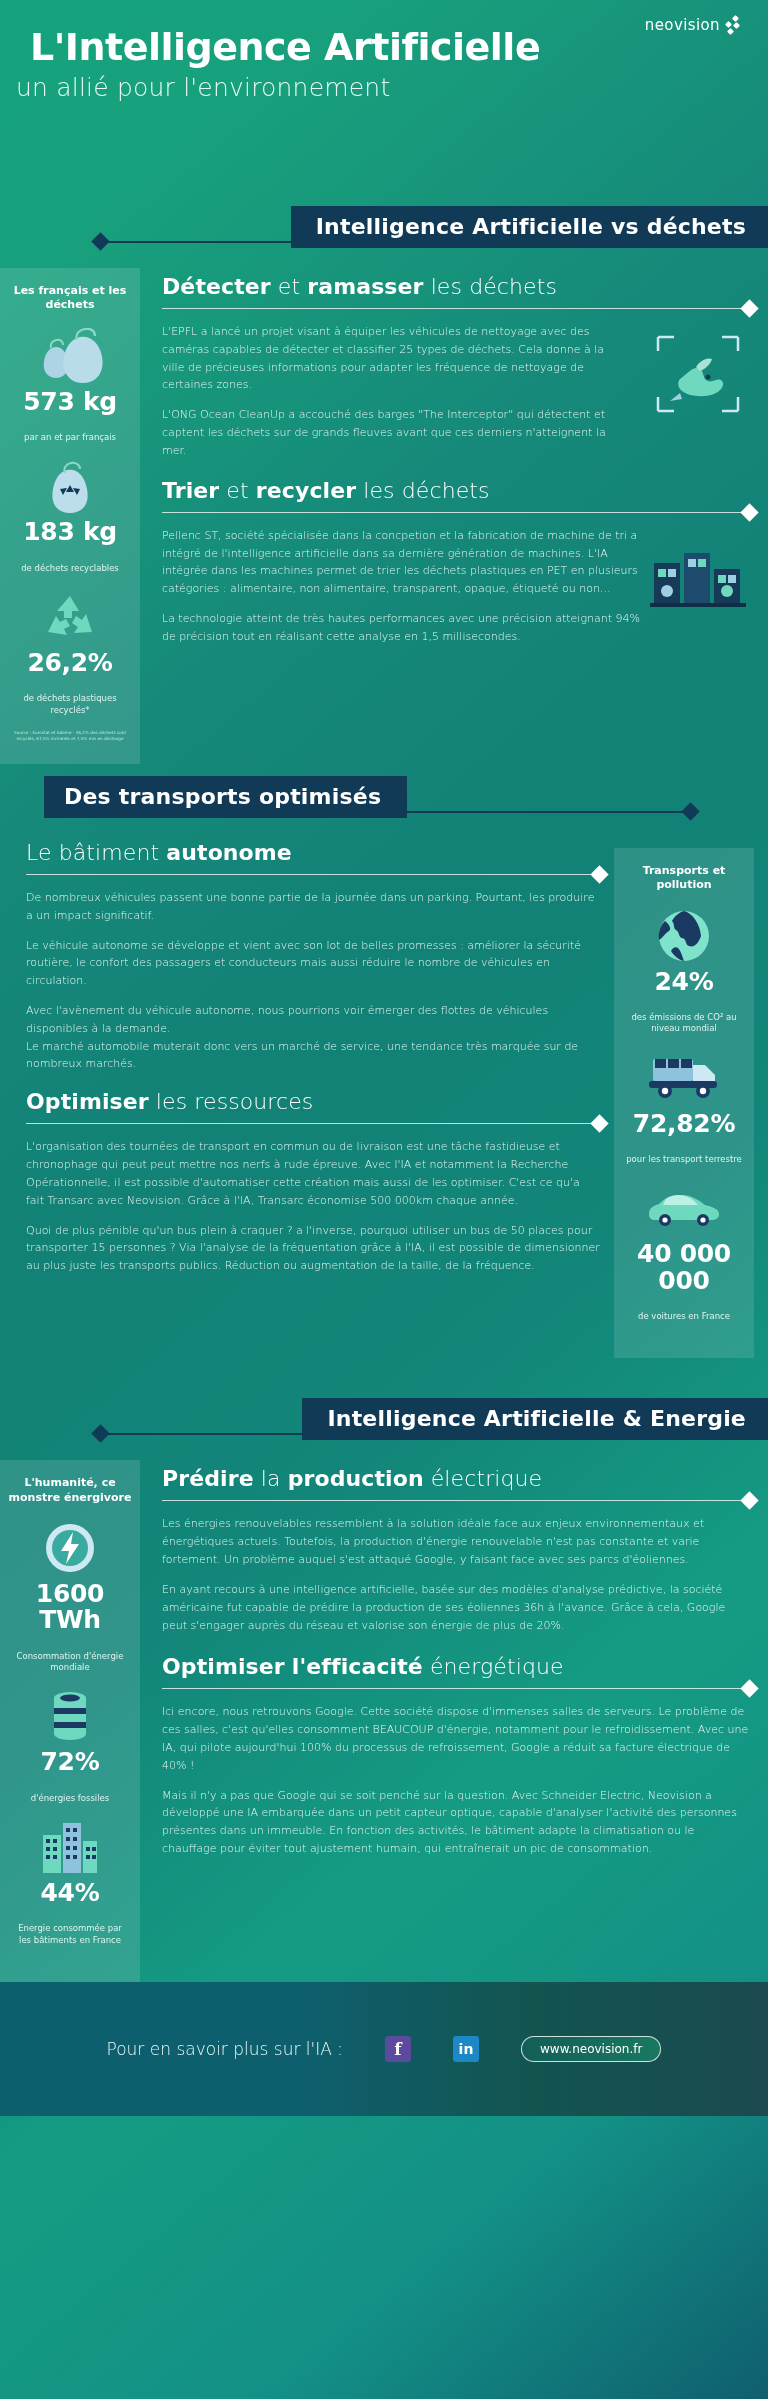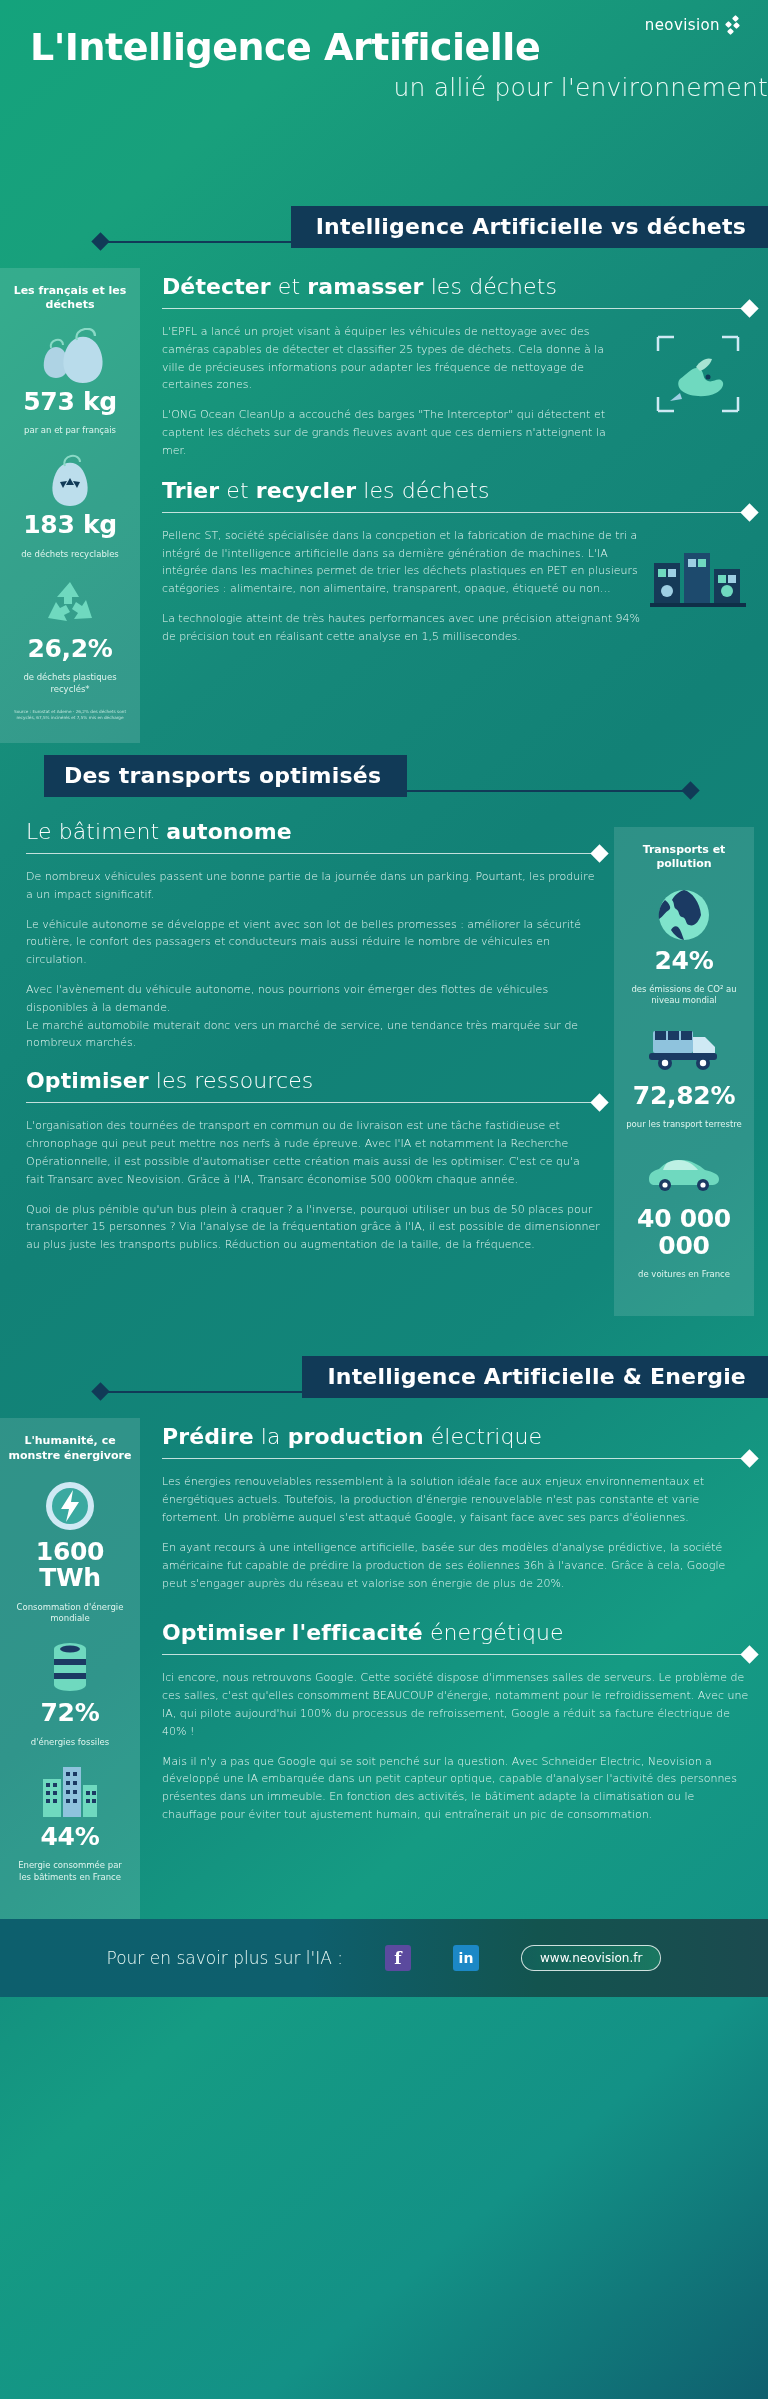--- a/index.html
+++ b/index.html
@@ -38,22 +38,22 @@
   .logo-dots i:nth-child(1){ left: 11px; top: 0; }
   .logo-dots i:nth-child(2){ left: 4px; top: 6px; }
   .logo-dots i:nth-child(3){ left: 12px; top: 7px; }
   .logo-dots i:nth-child(4){ left: 6px; top: 13px; }
 
   .hero h1 {
     font-size: 38px; font-weight: 700; letter-spacing: -0.5px;
     padding-left: 30px; line-height: 1.12; color: #ffffff;
   }
   .hero h2 {
-    font-size: 25px; font-weight: 300; padding-left: 30px;
-    margin-top: 4px; color: #eafaf5; letter-spacing: .2px; text-align: right;
+    font-size: 25px; font-weight: 300; padding-left: 16px;
+    margin-top: 4px; color: #eafaf5; letter-spacing: .2px;
   }
 
   
   .banner {
     background: #113a57; color: #fff; display: inline-block;
     font-size: 22px; font-weight: 700; letter-spacing: .2px;
     padding: 8px 16px 9px 25px; position: relative; margin-left: 44px;
   }
   .banner-right-wrap { position: relative; height: 78px; }
   .banner-right {
@@ -85,21 +85,21 @@
   .side-title {
     font-size: 11px; font-weight: 700; color: #ffffff; line-height: 1.3;
     margin-bottom: 14px;
   }
   .stat { margin-bottom: 14px; }
   .stat-icon { height: 58px; display:flex; align-items:center; justify-content:center; margin-bottom: 4px;}
   .stat-value {
     font-size: 25px; font-weight: 700; color: #ffffff; letter-spacing: -0.3px;
     line-height: 1.05;
   }
-  .stat-label { font-size: 8.5px; color: #dff5ee; margin-top: 10px; line-height: 1.35; padding: 0 4px;}
+  .stat-label { font-size: 8.5px; color: #dff5ee; margin-top: 17px; line-height: 1.35; padding: 0 4px;}
   .source-note { font-size: 4.2px; color: #bfe6dd; line-height: 1.4; margin-top: 14px; padding: 0 4px;}
 
   .content { flex: 1; padding: 0 18px 0 22px; }
   .content.with-right { padding: 0 14px 0 26px; }
 
   h3.head {
     font-size: 22px; font-weight: 300; color: #ffffff; letter-spacing: .1px;
     margin-top: 6px;
   }
   h3.head b { font-weight: 700; }
@@ -109,21 +109,21 @@
   }
   .rule .diamond-white { right: -6px; top: -6px; }
 
   p.body {
     font-size: 11px; line-height: 1.62; color: #e8f8f3; margin-bottom: 12px;
     font-weight: 300;
   }
 
   
   .footer {
-    height: 78px; display: flex; align-items: center; justify-content: center;
+    height: 134px; display: flex; align-items: center; justify-content: center;
     gap: 42px;
     background: linear-gradient(90deg,#0d5f6d 0%, #0e5f6d 40%, #13544f 70%, #1b4a4f 100%);
   }
   .footer-text { font-size: 17px; font-weight: 300; color: #eafaf5; }
   .social {
     width: 26px; height: 26px; border-radius: 3px; display: flex;
     align-items: center; justify-content: center; font-weight: 700; font-size: 17px;
     color: #fff;
   }
   .social.fb { background: #5b4a9e; font-family: "DejaVu Serif", serif; }
@@ -426,21 +426,21 @@
       <h3 class="head">
         <b>Prédire</b><span> la </span><b>production</b><span> électrique</span>
       </h3>
       <div class="rule">
           <span class="diamond-white"></span>
         </div>
 
       <p class="body">Les énergies renouvelables ressemblent à la solution idéale face aux enjeux environnementaux et énergétiques actuels. Toutefois, la production d'énergie renouvelable n'est pas constante et varie fortement. Un problème auquel s'est attaqué Google, y faisant face avec ses parcs d'éoliennes.</p>
       <p class="body">En ayant recours à une intelligence artificielle, basée sur des modèles d'analyse prédictive, la société américaine fut capable de prédire la production de ses éoliennes 36h à l'avance. Grâce à cela, Google peut s'engager auprès du réseau et valorise son énergie de plus de 20%.</p>
 
-      <h3 class="head" style="margin-top:28px;">
+      <h3 class="head" style="margin-top:20px;">
         <b>Optimiser</b><span> </span><b>l'efficacité</b><span> énergétique</span>
       </h3>
       <div class="rule">
           <span class="diamond-white"></span>
         </div>
 
       <p class="body">Ici encore, nous retrouvons Google. Cette société dispose d'immenses salles de serveurs. Le problème de ces salles, c'est qu'elles consomment BEAUCOUP d'énergie, notamment pour le refroidissement. Avec une IA, qui pilote aujourd'hui 100% du processus de refroissement, Google a réduit sa facture électrique de 40% !</p>
       <p class="body">Mais il n'y a pas que Google qui se soit penché sur la question. Avec Schneider Electric, Neovision a développé une IA embarquée dans un petit capteur optique, capable d'analyser l'activité des personnes présentes dans un immeuble. En fonction des activités, le bâtiment adapte la climatisation ou le chauffage pour éviter tout ajustement humain, qui entraînerait un pic de consommation.</p>
     </div>
   </div>

